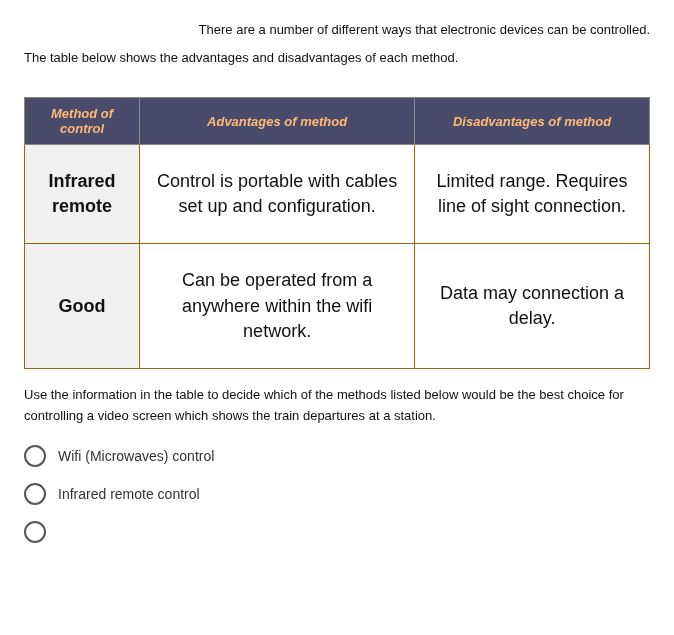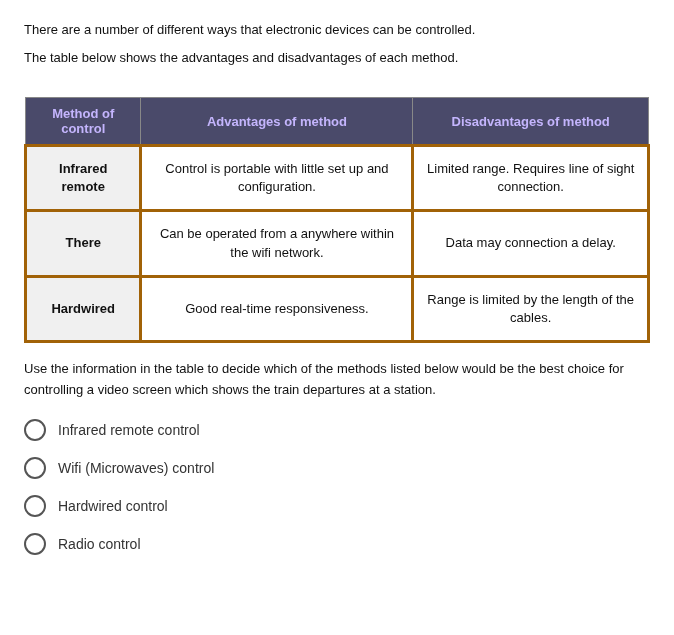--- a/index.html
+++ b/index.html
@@ -14,50 +14,52 @@
       background: #fff;
       color: #111;
       padding: 20px 24px;
       width: 674px;
       min-height: 635px;
     }
 
     .intro-text {
       margin-bottom: 8px;
       line-height: 1.5;
+      text-align: right;
     }
 
     .intro-sub {
       margin-bottom: 30px;
       line-height: 1.5;
     }
 
     table {
       width: 100%;
       border-collapse: collapse;
       margin-bottom: 16px;
     }
 
     th {
       background-color: #4a4a6a;
-      color: #c4b5fd;
+      color: #fdba74;
       text-align: center;
       padding: 8px 10px;
       font-size: 13px;
       font-weight: bold;
       border: 1px solid #888;
+      font-style: italic;
     }
 
     td {
-      border: 3px solid #a16207;
-      padding: 13px 10px;
+      border: 1px solid #a16207;
+      padding: 24px 10px;
       text-align: center;
       vertical-align: middle;
       line-height: 1.4;
-      font-size: 13px;
+      font-size: 18px;
     }
 
     td:first-child {
       font-weight: bold;
       background-color: #f0f0f0;
     }
 
     .usage-text {
       margin-bottom: 18px;
       line-height: 1.6;
@@ -100,48 +102,38 @@
   <thead>
     <tr>
       <th>Method of control</th>
       <th>Advantages of method</th>
       <th>Disadvantages of method</th>
     </tr>
   </thead>
   <tbody id="table-body">
   <tr>
         <td>Infrared remote</td>
-        <td>Control is portable with little set up and configuration.</td>
+        <td>Control is portable with cables set up and configuration.</td>
         <td>Limited range. Requires line of sight connection.</td>
       </tr>
       <tr>
-        <td>There</td>
+        <td>Good</td>
         <td>Can be operated from a anywhere within the wifi network.</td>
         <td>Data may connection a delay.</td>
-      </tr>
-      <tr>
-        <td>Hardwired</td>
-        <td>Good real-time responsiveness.</td>
-        <td>Range is limited by the length of the cables.</td>
       </tr>
     </tbody>
 </table>
 
 <p class="usage-text">Use the information in the table to decide which of the methods listed below would be the best choice for controlling a video screen which shows the train departures at a station.</p>
 
 <ul class="options-list" id="options-list">
 <li class="option-item">
       <div class="radio-circle"></div>
+      <span class="option-label">Wifi (Microwaves) control</span>
+    </li>
+    <li class="option-item">
+      <div class="radio-circle"></div>
       <span class="option-label">Infrared remote control</span>
     </li>
     <li class="option-item">
       <div class="radio-circle"></div>
-      <span class="option-label">Wifi (Microwaves) control</span>
-    </li>
-    <li class="option-item">
-      <div class="radio-circle"></div>
-      <span class="option-label">Hardwired control</span>
-    </li>
-    <li class="option-item">
-      <div class="radio-circle"></div>
-      <span class="option-label">Radio control</span>
     </li>
   </ul>
 
 </body></html>

